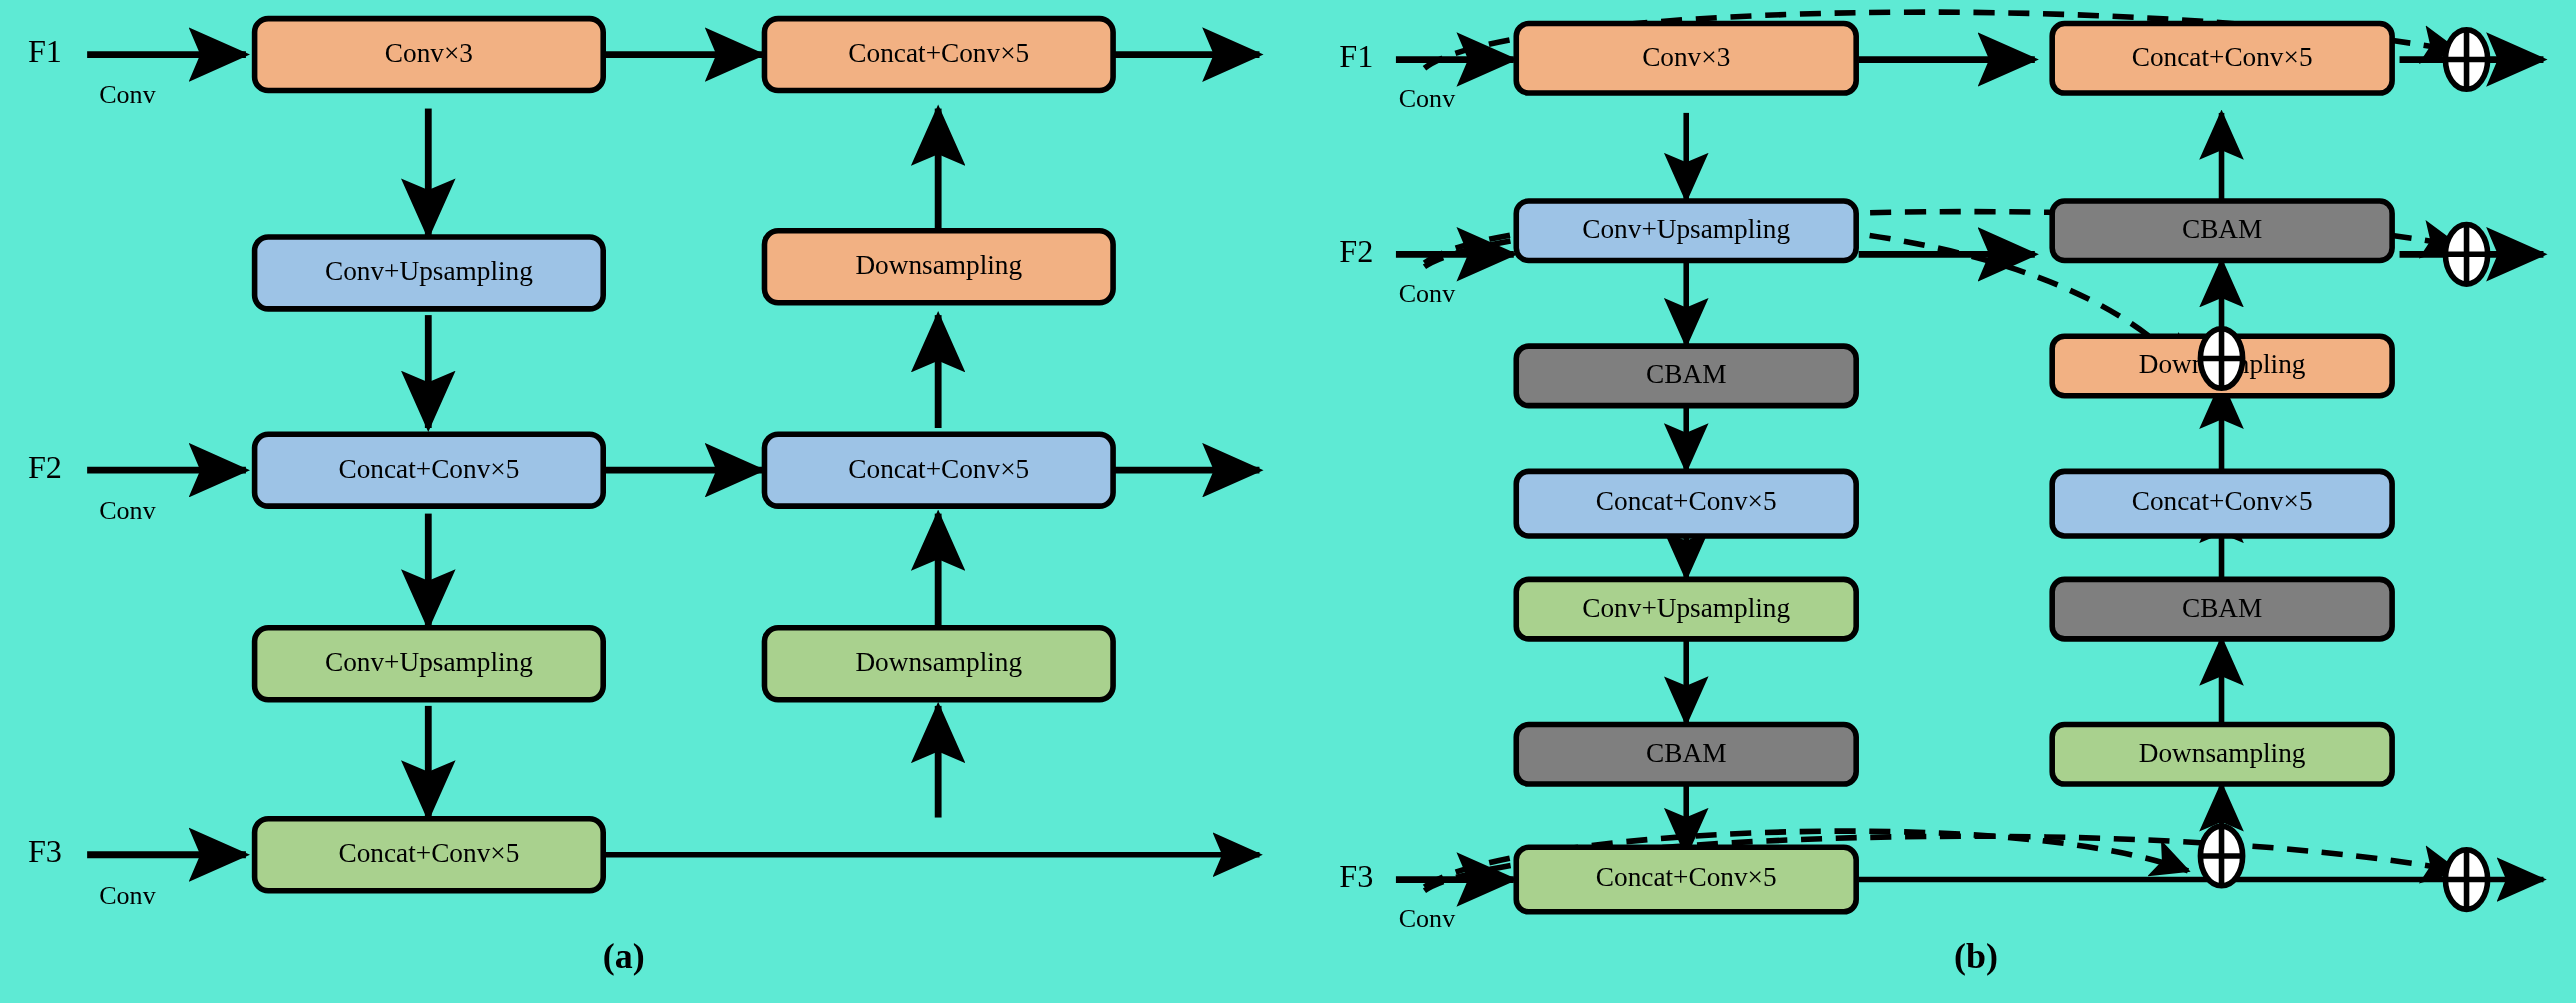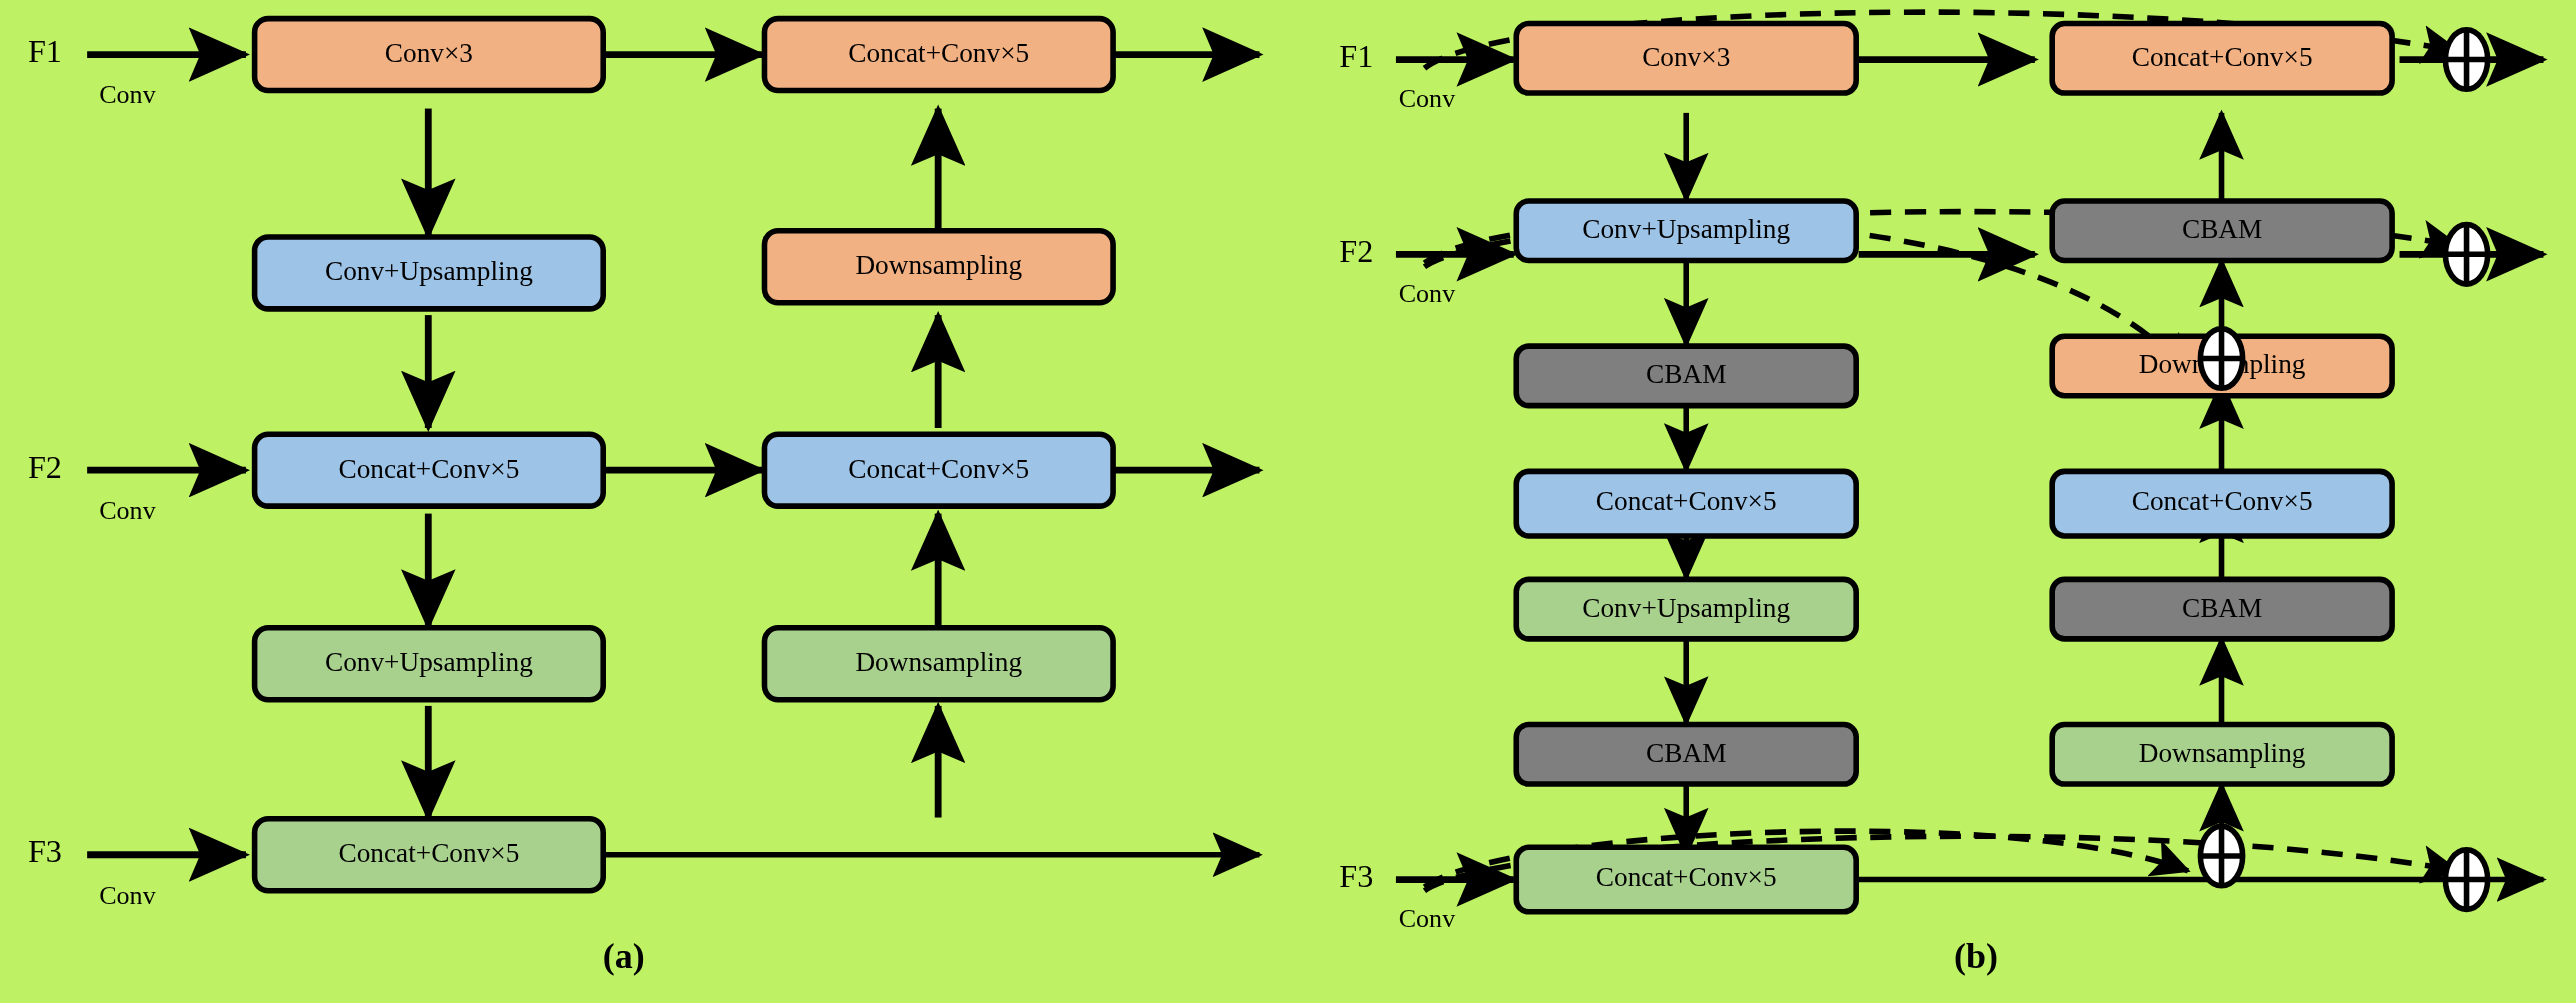--- a/index.html
+++ b/index.html
@@ -1,17 +1,17 @@
 <!DOCTYPE html>
 <html style="font-size:10px"><head>
 <meta charset="utf-8">
 <style>
   html,body{margin:0;padding:0;background:#ffffff;}
   body{width:2576px;height:1003px;overflow:hidden;font-family:"Liberation Serif",serif;}
-  #diagram-root{position:relative;width:2576px;height:1003px;background:#bef264;}
+  #diagram-root{position:relative;width:2576px;height:1003px;background:#5eead4;}
   svg.figure{position:absolute;top:0;left:0;width:2576px;height:1003px;display:block;}
   .node-rect{stroke:#000;stroke-width:9;}
   .node-label{font-family:"Liberation Serif",serif;font-size:44px;fill:#000;text-anchor:middle;dominant-baseline:middle;}
   .io-label{font-family:"Liberation Serif",serif;font-size:52px;fill:#000;text-anchor:middle;dominant-baseline:middle;}
   .conv-label{font-family:"Liberation Serif",serif;font-size:42px;fill:#000;text-anchor:middle;dominant-baseline:middle;}
   .panel-caption{font-family:"Liberation Serif",serif;font-size:58px;font-weight:bold;fill:#000;text-anchor:middle;dominant-baseline:middle;}
   .solid-link{stroke:#000;fill:none;}
   .dash-link{stroke:#000;fill:none;stroke-dasharray:34 22;stroke-width:9;}
   .add-ell{stroke:#000;fill:#fff;stroke-width:9;}
   .add-cross{stroke:#000;stroke-width:9;}

